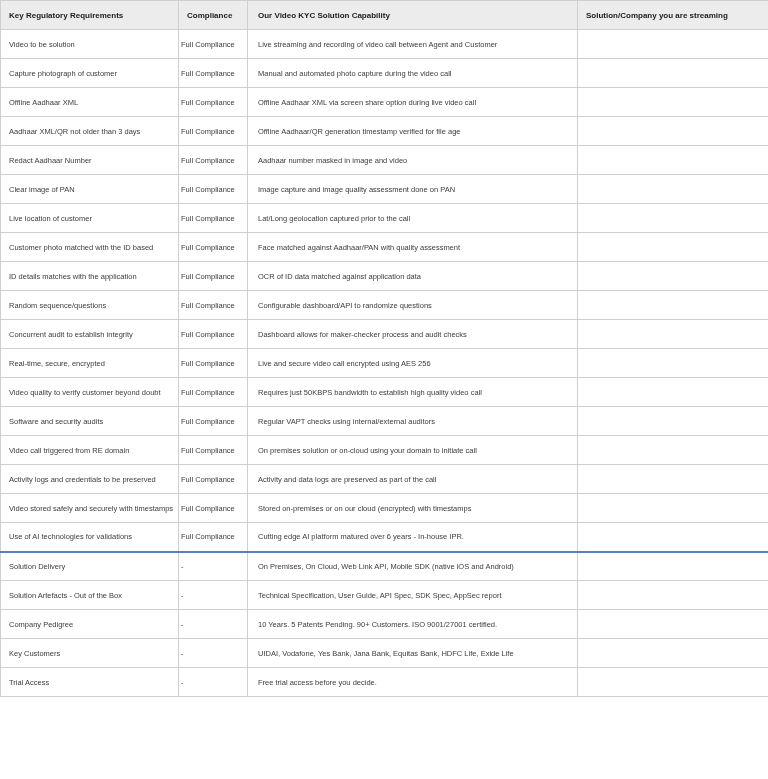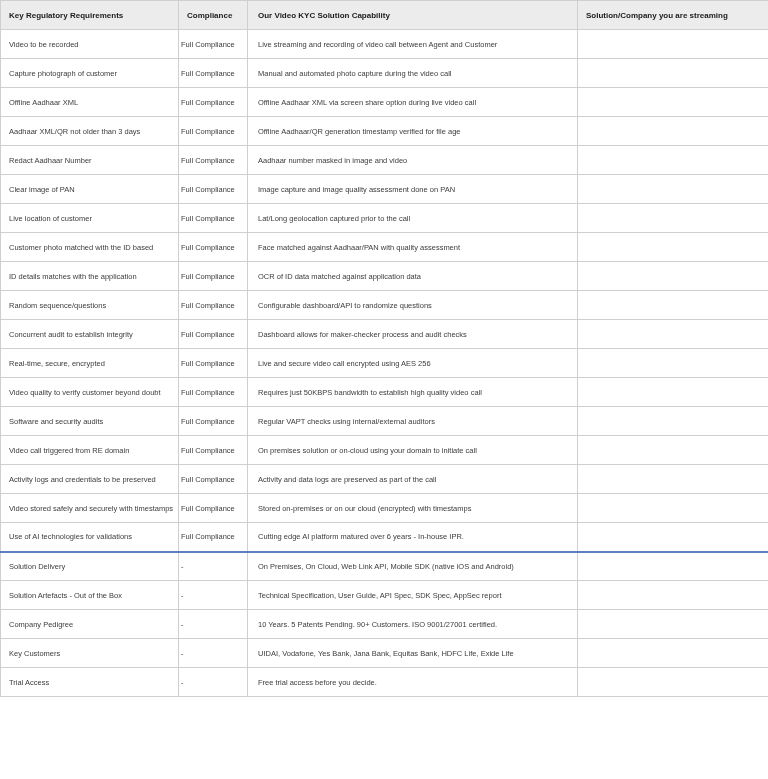--- a/index.html
+++ b/index.html
@@ -69,21 +69,21 @@
     <thead>
       <tr>
         <th>Key Regulatory Requirements</th>
         <th class="center">Compliance</th>
         <th class="cap-h">Our Video KYC Solution Capability</th>
         <th>Solution/Company you are streaming</th>
       </tr>
     </thead>
     <tbody>
         <tr>
-          <td class="req">Video to be recorded</td>
+          <td class="req">Video to be solution</td>
           <td class="comp">Full Compliance</td>
           <td class="cap">Live streaming and recording of video call between Agent and Customer</td>
           <td class="eval"></td>
         </tr>
         <tr>
           <td class="req">Capture photograph of customer</td>
           <td class="comp">Full Compliance</td>
           <td class="cap">Manual and automated photo capture during the video call</td>
           <td class="eval"></td>
         </tr>

